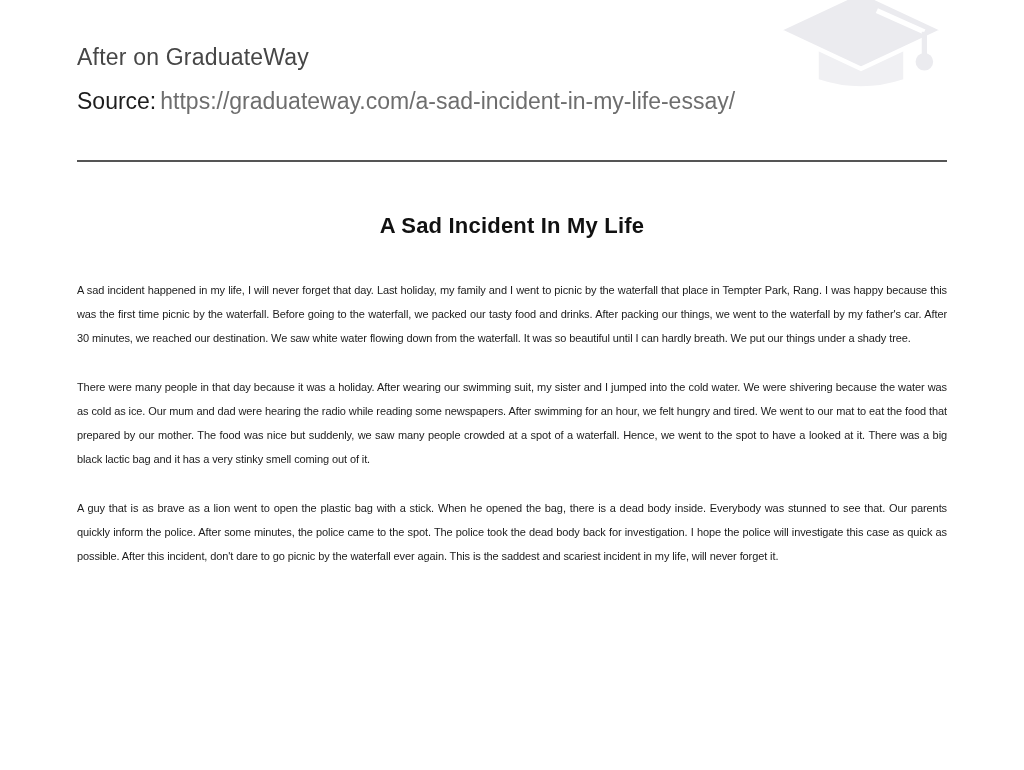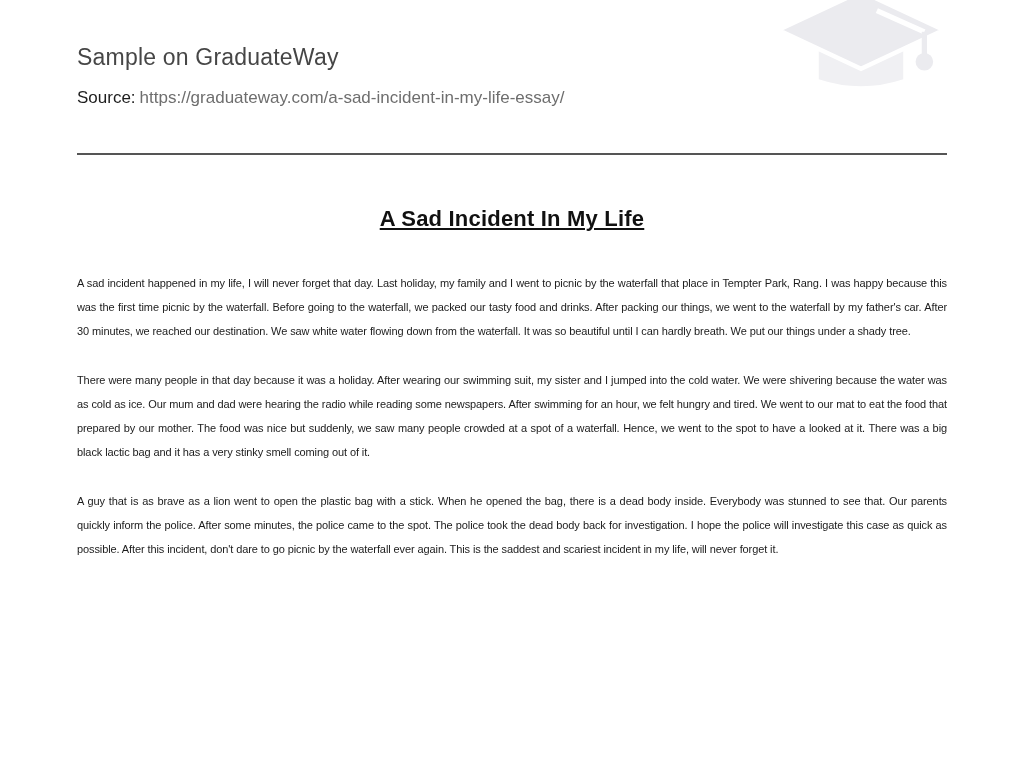--- a/index.html
+++ b/index.html
@@ -22,21 +22,21 @@
   }
   .site-title {
     font-size: 23px;
     font-weight: 400;
     color: #464646;
     margin: 0;
     letter-spacing: 0.2px;
   }
   .source-line {
     margin-top: 17px;
-    font-size: 17px;
+    font-size: 23px;
     color: #1d1d1d;
   }
   .source-line a {
     color: #6e6e6e;
     text-decoration: none;
     margin-left: 4px;
   }
   .watermark {
     position: absolute;
     top: -14px;
@@ -49,41 +49,40 @@
     border-top: 2px solid #555555;
     margin: 45px 0 0 0;
   }
   .essay-title {
     margin: 51px 0 0 0;
     text-align: center;
     font-size: 22px;
     font-weight: 700;
     color: #111111;
     letter-spacing: 0.2px;
-    text-decoration: underline;
   }
   .essay-body p {
     font-size: 11px;
     line-height: 24px;
     color: #1b1b1b;
     text-align: justify;
     margin: 25px 0 0 0;
     letter-spacing: -0.1px;
   }
   .essay-body p.first {
     margin-top: 39px;
   }
 </style>
 </head>
 <body>
 
 <div class="page">
 
   <div class="header">
-    <h1 class="site-title">Sample on GraduateWay</h1>
+    <h1 class="site-title">After on GraduateWay</h1>
 
     <div class="source-line">
       <span>Source:</span><a href="#"><span>https://graduateway.com/a-sad-incident-in-my-life-essay/</span></a>
     </div>
 
     <svg class="watermark" viewBox="0 0 200 130" aria-hidden="true">
 
       <path d="M52,66 L52,104 Q100,120 148,104 L148,66 L100,92 Z" fill="#f0f0f3"></path>
 
       <polygon points="100,4 194,48 100,92 6,48" fill="#ebebef" stroke="#ffffff" stroke-width="5"></polygon>

